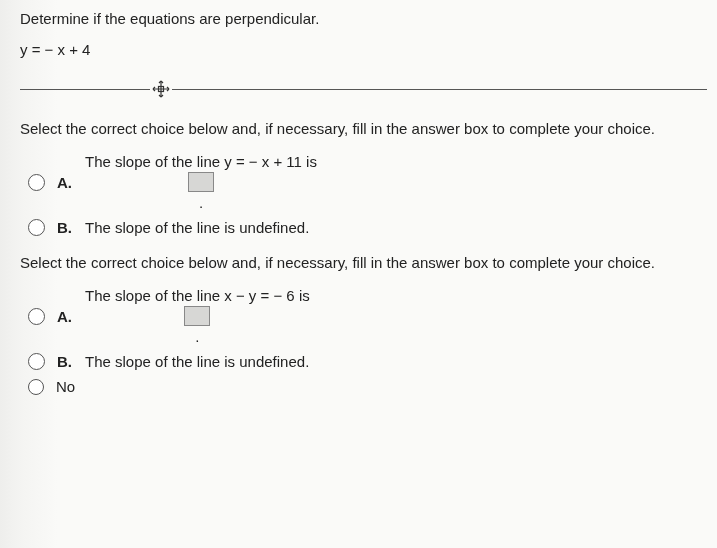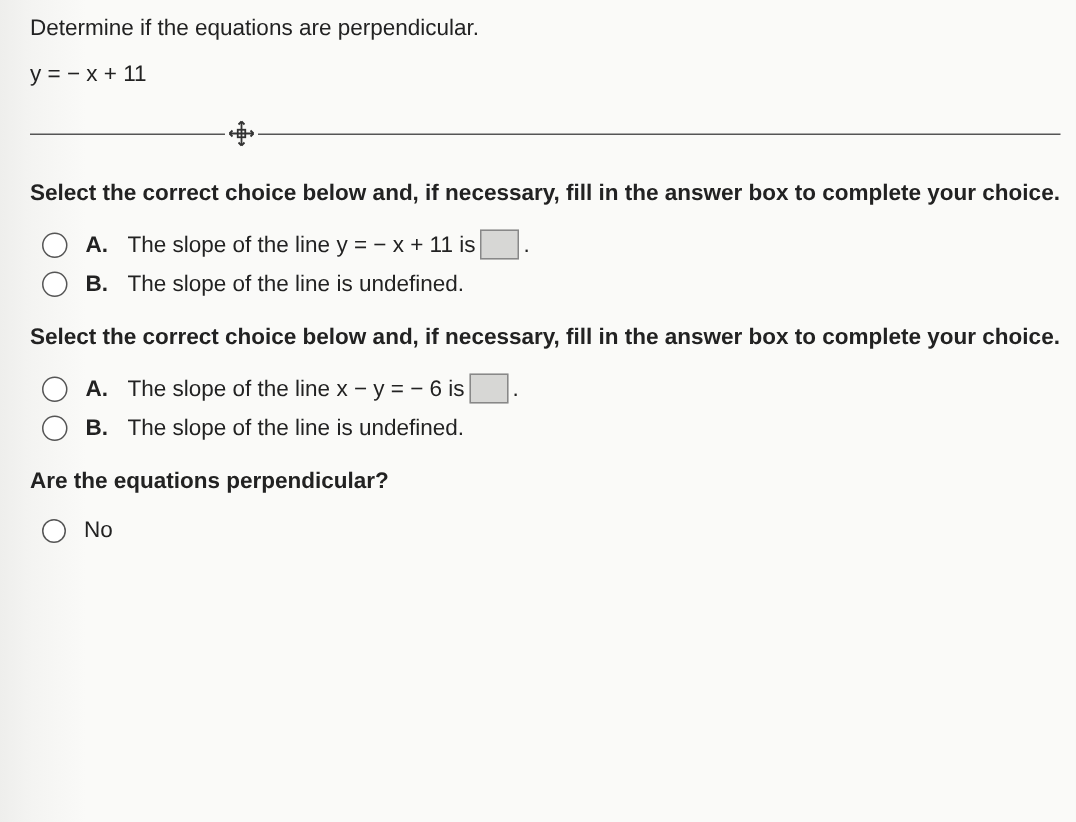--- a/index.html
+++ b/index.html
@@ -53,21 +53,20 @@
       width: 22px;
       height: 22px;
       background: #fafaf8;
       display: flex;
       align-items: center;
       justify-content: center;
     }
     .move-icon svg { display:block; }
     .prompt {
       margin: 16px 0 14px 0;
-      font-weight: bold;
     }
     .choice-row {
       display: flex;
       align-items: center;
       margin: 8px 0 8px 8px;
       gap: 6px;
     }
     .radio {
       width: 15px;
       height: 15px;
@@ -80,20 +79,21 @@
     .choice-letter {
       font-weight: bold;
       margin-right: 6px;
       min-width: 16px;
     }
     .choice-text {
       display: flex;
       align-items: center;
       flex-wrap: wrap;
       gap: 2px;
+      flex-direction: column;
     }
     .answer-box {
       display: inline-block;
       width: 24px;
       height: 18px;
       background: #d7d7d5;
       border: 1px solid #888;
       vertical-align: middle;
       margin: 0 1px;
     }
@@ -112,21 +112,21 @@
       margin: 8px 0 8px 8px;
     }
   </style>
 </head>
 <body>
 
 <div class="page">
 
   <div class="txt problem-title">Determine if the equations are perpendicular.</div>
 
-  <div class="equation">y = − x + 11</div>
+  <div class="equation">y = − x + 4</div>
 
   <div class="divider-row">
     <hr class="divider-line">
     <span class="move-icon">
       <svg width="20" height="20" viewBox="0 0 20 20">
         <g stroke="#333" stroke-width="1.2" fill="none">
           <path d="M10 2 L10 18 M2 10 L18 10"></path>
           <path d="M10 2 L8 4 M10 2 L12 4"></path>
           <path d="M10 18 L8 16 M10 18 L12 16"></path>
           <path d="M2 10 L4 8 M2 10 L4 12"></path>
@@ -166,21 +166,20 @@
       <span> .</span>
     </span>
   </div>
 
   <div class="choice-row">
     <span class="radio"></span>
     <span class="choice-letter">B.</span>
     <span class="choice-text">The slope of the line is undefined.</span>
   </div>
 
-  <div class="txt prompt">Are the equations perpendicular?</div>
 
   <div class="final-choice">
     <span class="small-radio"></span>
     <span>No</span>
   </div>
 
 
 </div>
 
 </body></html>

